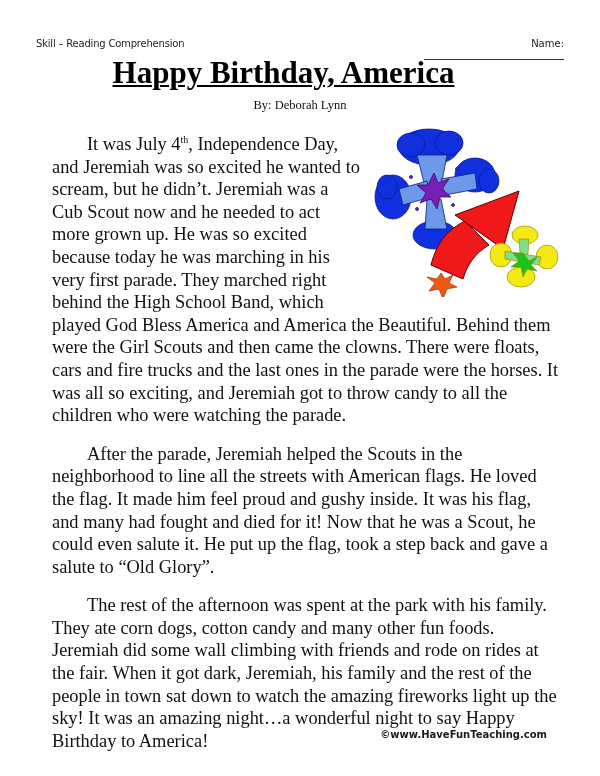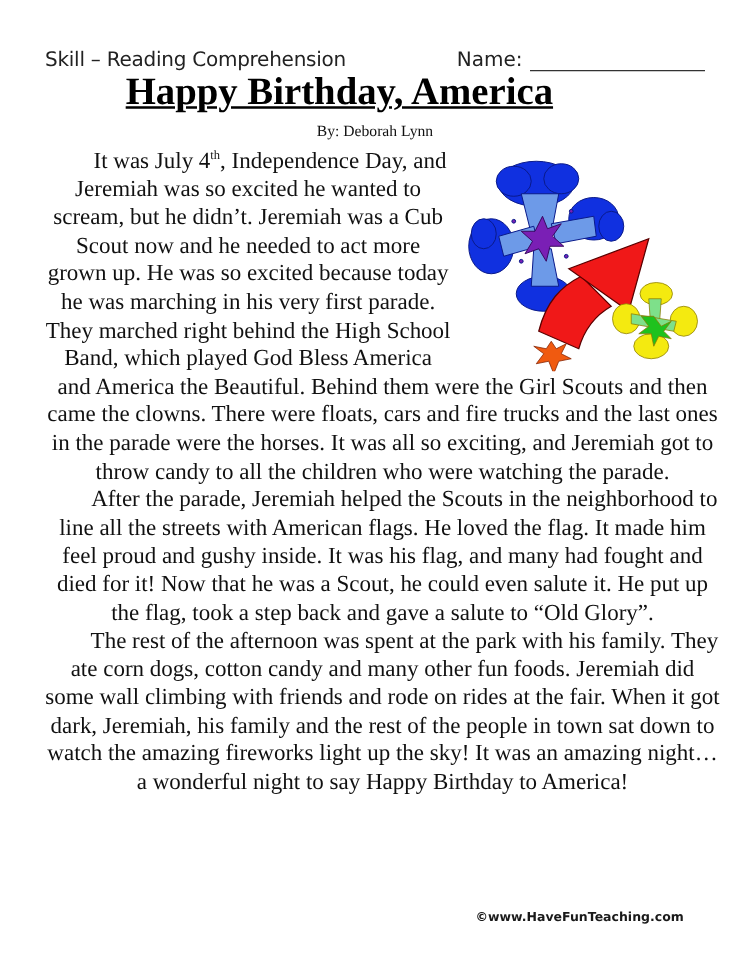--- a/index.html
+++ b/index.html
@@ -1,29 +1,29 @@
 <!DOCTYPE html>
 <html><head>
 <meta charset="utf-8">
 <style>
   html, body { margin: 0; padding: 0; background: #ffffff; }
   body { width: 600px; height: 776px; position: relative; overflow: hidden; color: #111; }
   .header-row { position: absolute; top: 38px; left: 36px; right: 36px; height: 16px;
-    font-family: "DejaVu Sans", sans-serif; font-size: 16px; color: #222; }
+    font-family: "DejaVu Sans", sans-serif; font-size: 10px; color: #222; }
   .skill { position: absolute; left: 0; top: 0; letter-spacing: -0.2px; }
-  .name-wrap { position: absolute; right: 0; top: 0; display: flex; align-items: flex-end; }
+  .name-wrap { position: absolute; right: 0; top: 0; display: flex; align-items: flex-end; flex-direction: column; }
   .name-line { display: inline-block; width: 140px; border-bottom: 1px solid #333; height: 10px; margin-left: 6px; }
   .title { position: absolute; top: 56px; left: 0; width: 543px; text-align: center;
     font-family: "Liberation Serif", serif; font-weight: bold; font-size: 31px; line-height: 34px;
-    text-decoration: underline; text-decoration-thickness: 2px; text-underline-offset: 2px; color: #000; }
+    text-decoration: underline; text-decoration-thickness: 2px; text-underline-offset: 2px; color: #000; padding-left: 12px; }
   .byline { position: absolute; top: 98px; left: 0; width: 600px; text-align: center;
     font-family: "Liberation Serif", serif; font-size: 12.5px; color: #111; }
   .story { position: absolute; top: 117px; left: 36px; width: 540px;
     font-family: "Liberation Serif", serif; font-size: 18.4px; line-height: 22.6px; color: #111; }
-  .story p { margin: 0; text-indent: 35px; text-align: center; }
+  .story p { margin: 16px; text-indent: 35px; }
   .float-art { float: right; width: 205px; height: 180px; margin: 0 0 0 10px; }
   .footer { position: absolute; top: 729px; right: 53px;
     font-family: "DejaVu Sans", sans-serif; font-weight: bold; font-size: 10px; color: #1a1a1a; }
   sup { font-size: 10px; line-height: 0; vertical-align: 7px; }
 </style>
 </head>
 <body>
 
 <div class="header-row">
   <span class="skill">Skill – Reading Comprehension</span>

